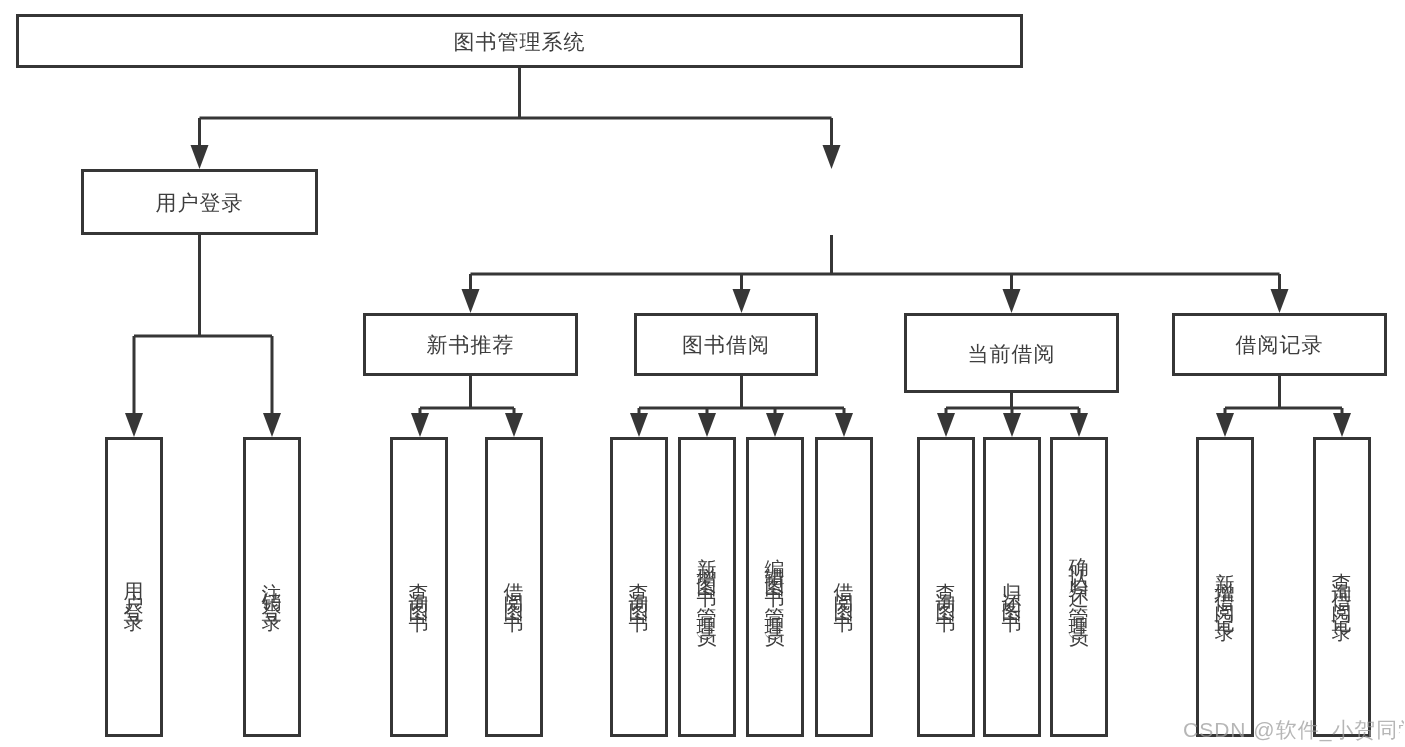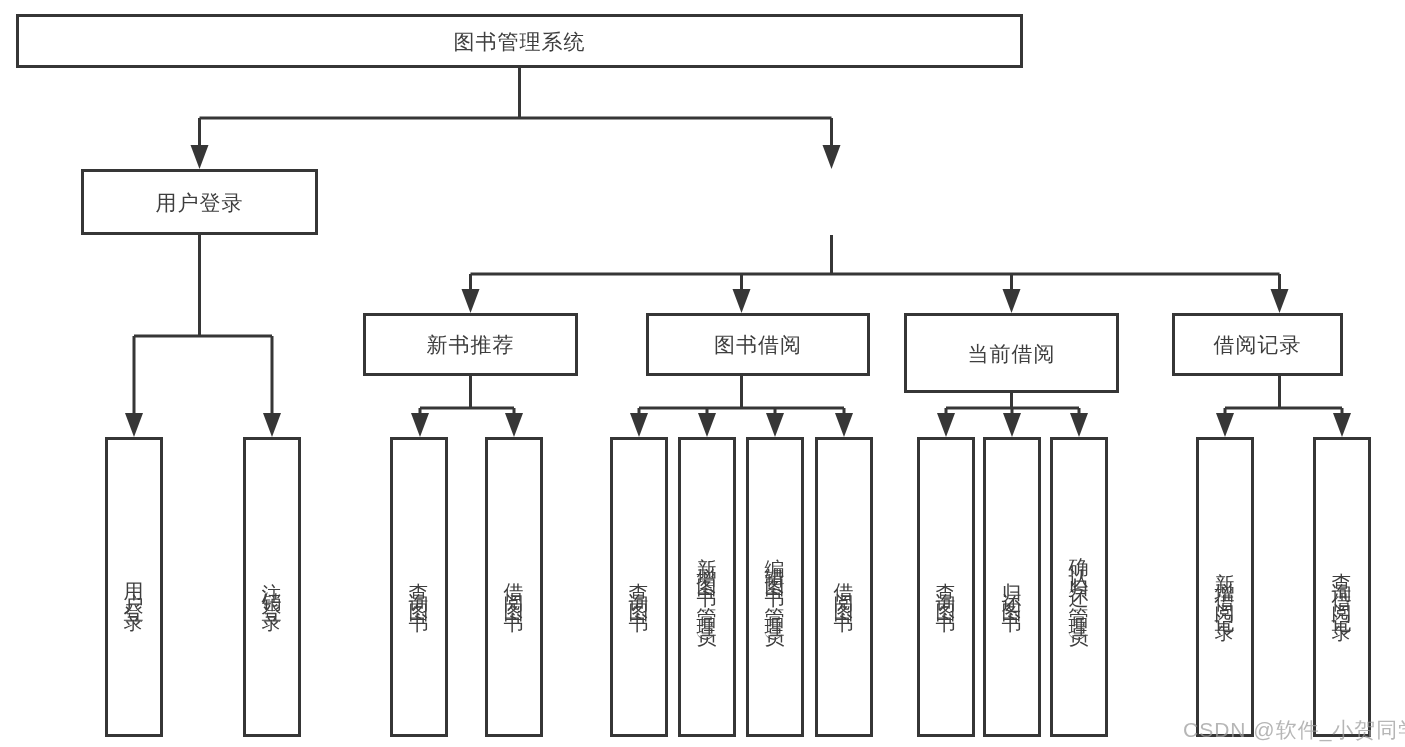--- a/index.html
+++ b/index.html
@@ -3,20 +3,21 @@
 <meta charset="utf-8">
 <style>
   html, body { margin: 0; padding: 0; background: #ffffff; }
   #stage {
     position: relative;
     width: 1405px;
     height: 747px;
     background: #ffffff;
     font-family: "Liberation Sans", "DejaVu Sans", sans-serif;
     overflow: hidden;
+    border-radius: 32px;
   }
   #connectors {
     position: absolute;
     left: 0; top: 0;
     width: 1405px; height: 747px;
   }
   .node {
     position: absolute;
     box-sizing: border-box;
     background: #ffffff;
@@ -94,27 +95,27 @@
     <span>图书管理系统</span>
   </div>
 
   <div class="node node--h" style="left:81px; top:169px; width:237px; height:66px;">
     <span>用户登录</span>
   </div>
 
   <div class="node node--h" style="left:363px; top:313px; width:215px; height:63px;">
     <span>新书推荐</span>
   </div>
-  <div class="node node--h" style="left:634px; top:313px; width:224px; height:63px;margin-left:12px;">
+  <div class="node node--h" style="left:634px; top:313px; width:184px; height:63px;">
     <span>图书借阅</span>
   </div>
   <div class="node node--h" style="left:904px; top:313px; width:215px; height:80px;">
     <span>当前借阅</span>
   </div>
-  <div class="node node--h" style="left:1172px; top:313px; width:171px; height:63px;">
+  <div class="node node--h" style="left:1172px; top:313px; width:215px; height:63px;">
     <span>借阅记录</span>
   </div>
 
   <div class="node node--v" style="left:105px; top:437px; width:58px; height:300px;">
     <span class="vtext">用户登录</span>
   </div>
   <div class="node node--v" style="left:243px; top:437px; width:58px; height:300px;">
     <span class="vtext">注销登录</span>
   </div>
 

